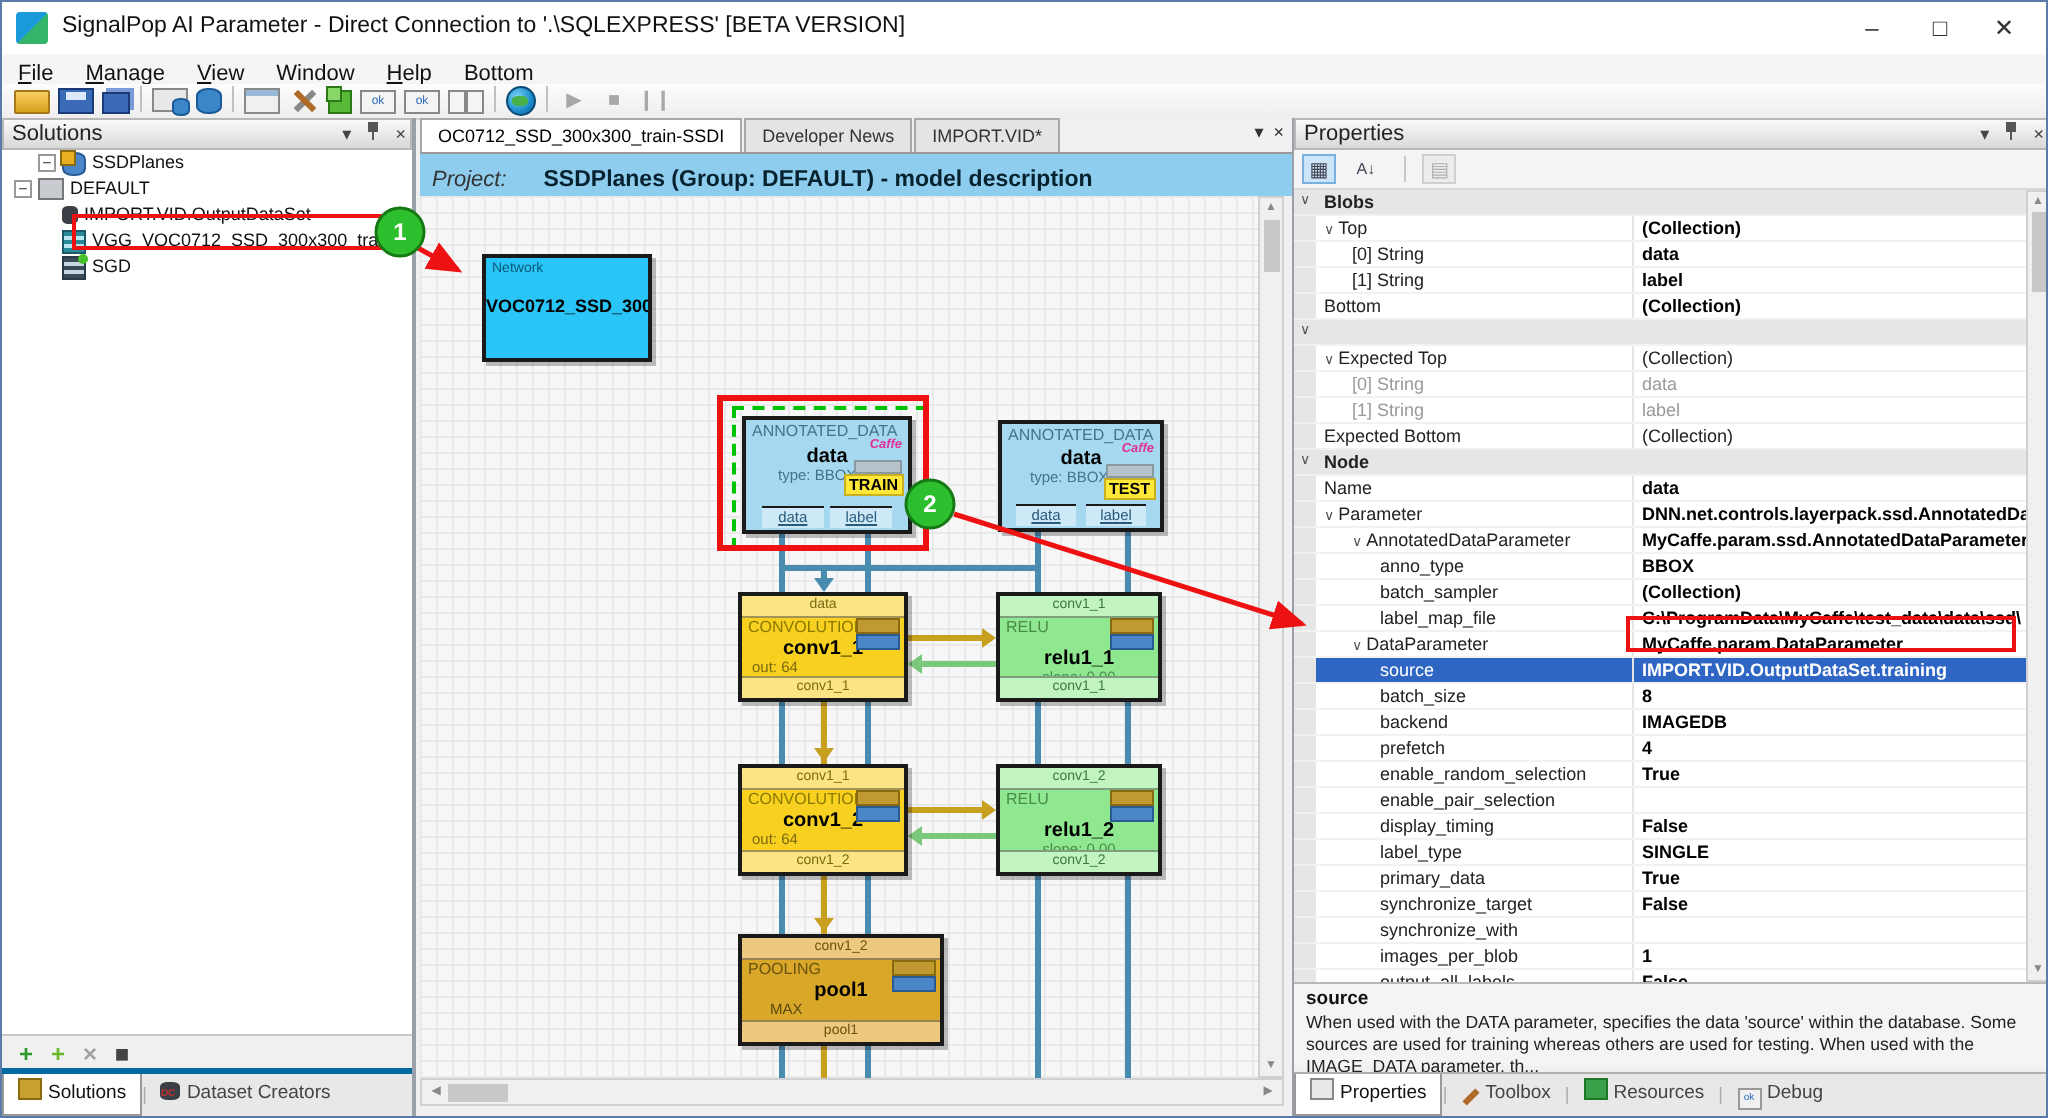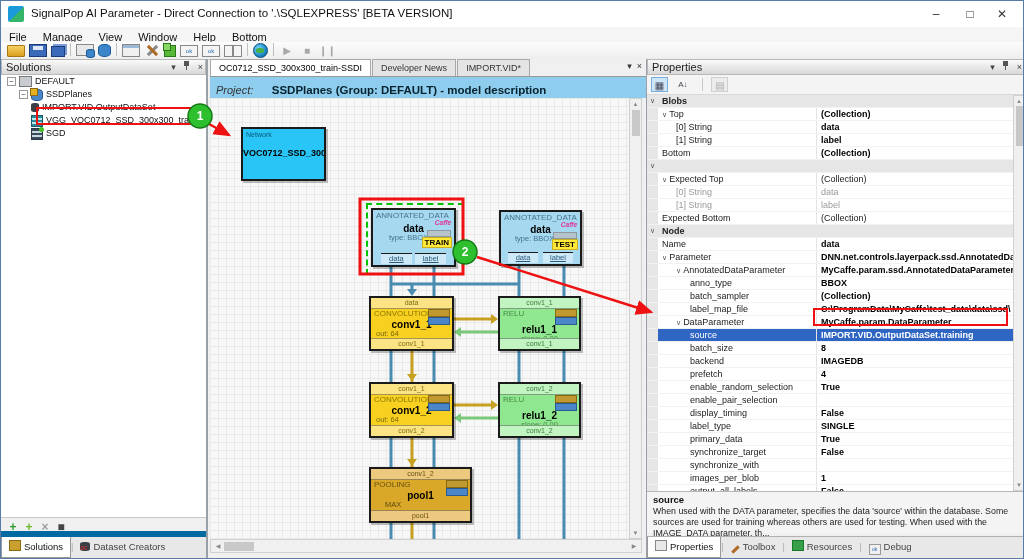--- a/index.html
+++ b/index.html
@@ -53,21 +53,21 @@
   .ti{display:inline-block;vertical-align:middle;margin-right:3px;}
   .ti-computer{width:11px;height:9px;background:#c8ccd0;border:1px solid #777;}
   .ti-database-blue{width:10px;height:10px;background:#4a86c8;border:1px solid #2a5a92;border-radius:45%/30%;position:relative;}
   .ti-database-blue::after{content:'';position:absolute;left:-2px;top:-2px;width:6px;height:6px;background:#e8b020;border:1px solid #8a6a10;}
   .ti-dataset{width:8px;height:9px;background:#3a3f46;border-radius:40%/25%;}
   .ti-model{width:10px;height:10px;background:repeating-linear-gradient(#2a8a9a 0 2px,#b8e8f0 2px 4px);border:1px solid #1a5a6a;}
   .ti-solver{width:10px;height:10px;background:repeating-linear-gradient(#3a4a58 0 2px,#c8d8e0 2px 4px);border:1px solid #2a3a48;position:relative;}
   .ti-solver::after{content:'';position:absolute;right:-2px;top:-2px;width:5px;height:5px;background:#48c028;border-radius:50%;}
   #sol-toolbar{position:absolute;left:0;bottom:21px;right:0;height:20px;background:#f0f0f0;border-top:1px solid #c8c8c8;padding:2px 4px;box-sizing:border-box;}
   .sbtn{display:inline-block;width:16px;height:14px;text-align:center;font-size:12px;font-weight:bold;vertical-align:top;}
-  #sol-tabs{position:absolute;left:0;bottom:0;right:0;height:21px;background:#e8e8e8;border-top:6px solid #0369a1;}
+  #sol-tabs{position:absolute;left:0;bottom:0;right:0;height:21px;background:#e8e8e8;border-top:3px solid #0369a1;}
   .dock-tab{display:inline-block;height:20px;line-height:20px;padding:0 7px;font-size:9.5px;color:#444;vertical-align:top;}
   .dock-tab.active{background:#fff;border:1px solid #999;border-top:none;color:#111;}
   .dtab-ic{display:inline-block;width:10px;height:9px;margin-right:3px;vertical-align:-1px;}
   .dti-solutions{background:#c8a030;border:1px solid #8a6a10;}
   .dti-dataset{background:#3a3f46;border-radius:40%/25%;position:relative;}
   .dti-dataset::after{content:'DC';position:absolute;left:0;top:-4px;font-size:5px;color:#c03030;font-weight:bold;}
   .dti-props{background:#e8e8e8;border:1px solid #888;}
   .dti-toolbox{background:#b06a28;transform:rotate(-45deg);width:9px;height:3px;margin-top:4px;}
   .dti-resources{background:#38a048;border:1px solid #1a7828;}
   .dti-debug{background:#f0f0f0;border:1px solid #999;font-size:5px;color:#2a6ab8;text-align:center;line-height:8px;}
@@ -163,22 +163,22 @@
   <div class="abs" id="solutions">
     <div class="panel-header">
       <span>Solutions</span>
       <span class="ph-btns">
         <span>▾</span>
         <span class="pin-icon"></span>
         <span>×</span>
       </span>
     </div>
     <div id="sol-tree">
+        <div class="trow" style="padding-left: 18px;"><span class="texp">−</span><span class="ti ti-database-blue"></span><span>SSDPlanes</span></div>
         <div class="trow" style="padding-left: 6px;"><span class="texp">−</span><span class="ti ti-computer"></span><span>DEFAULT</span></div>
-        <div class="trow" style="padding-left: 18px;"><span class="texp">−</span><span class="ti ti-database-blue"></span><span>SSDPlanes</span></div>
         <div class="trow" style="padding-left: 30px;"><span class="ti ti-dataset"></span><span>IMPORT.VID.OutputDataSet</span></div>
         <div class="trow" style="padding-left: 30px;"><span class="ti ti-model"></span><span>VGG_VOC0712_SSD_300x300_train</span></div>
         <div class="trow" style="padding-left: 30px;"><span class="ti ti-solver"></span><span>SGD</span></div>
       </div>
     <div id="sol-toolbar"><span class="sbtn" style="color: rgb(42, 154, 42);">+</span><span class="sbtn" style="color: rgb(106, 184, 42);">+</span><span class="sbtn" style="color: rgb(160, 160, 160);">×</span><span class="sbtn" style="color: rgb(68, 68, 68);">■</span></div>
     <div id="sol-tabs"><span class="dock-tab active"><span class="dtab-ic dti-solutions"></span><span>Solutions</span></span><span style="color: rgb(170, 170, 170); font-size: 9px; vertical-align: top; line-height: 20px;">|</span><span class="dock-tab"><span class="dtab-ic dti-dataset"></span><span>Dataset Creators</span></span></div>
   </div>
 
   <div class="abs" id="ed-tabs">
     <span id="ed-tabs-list"><span class="ed-tab active">OC0712_SSD_300x300_train-SSDI</span><span class="ed-tab">Developer News</span><span class="ed-tab">IMPORT.VID*</span></span>

